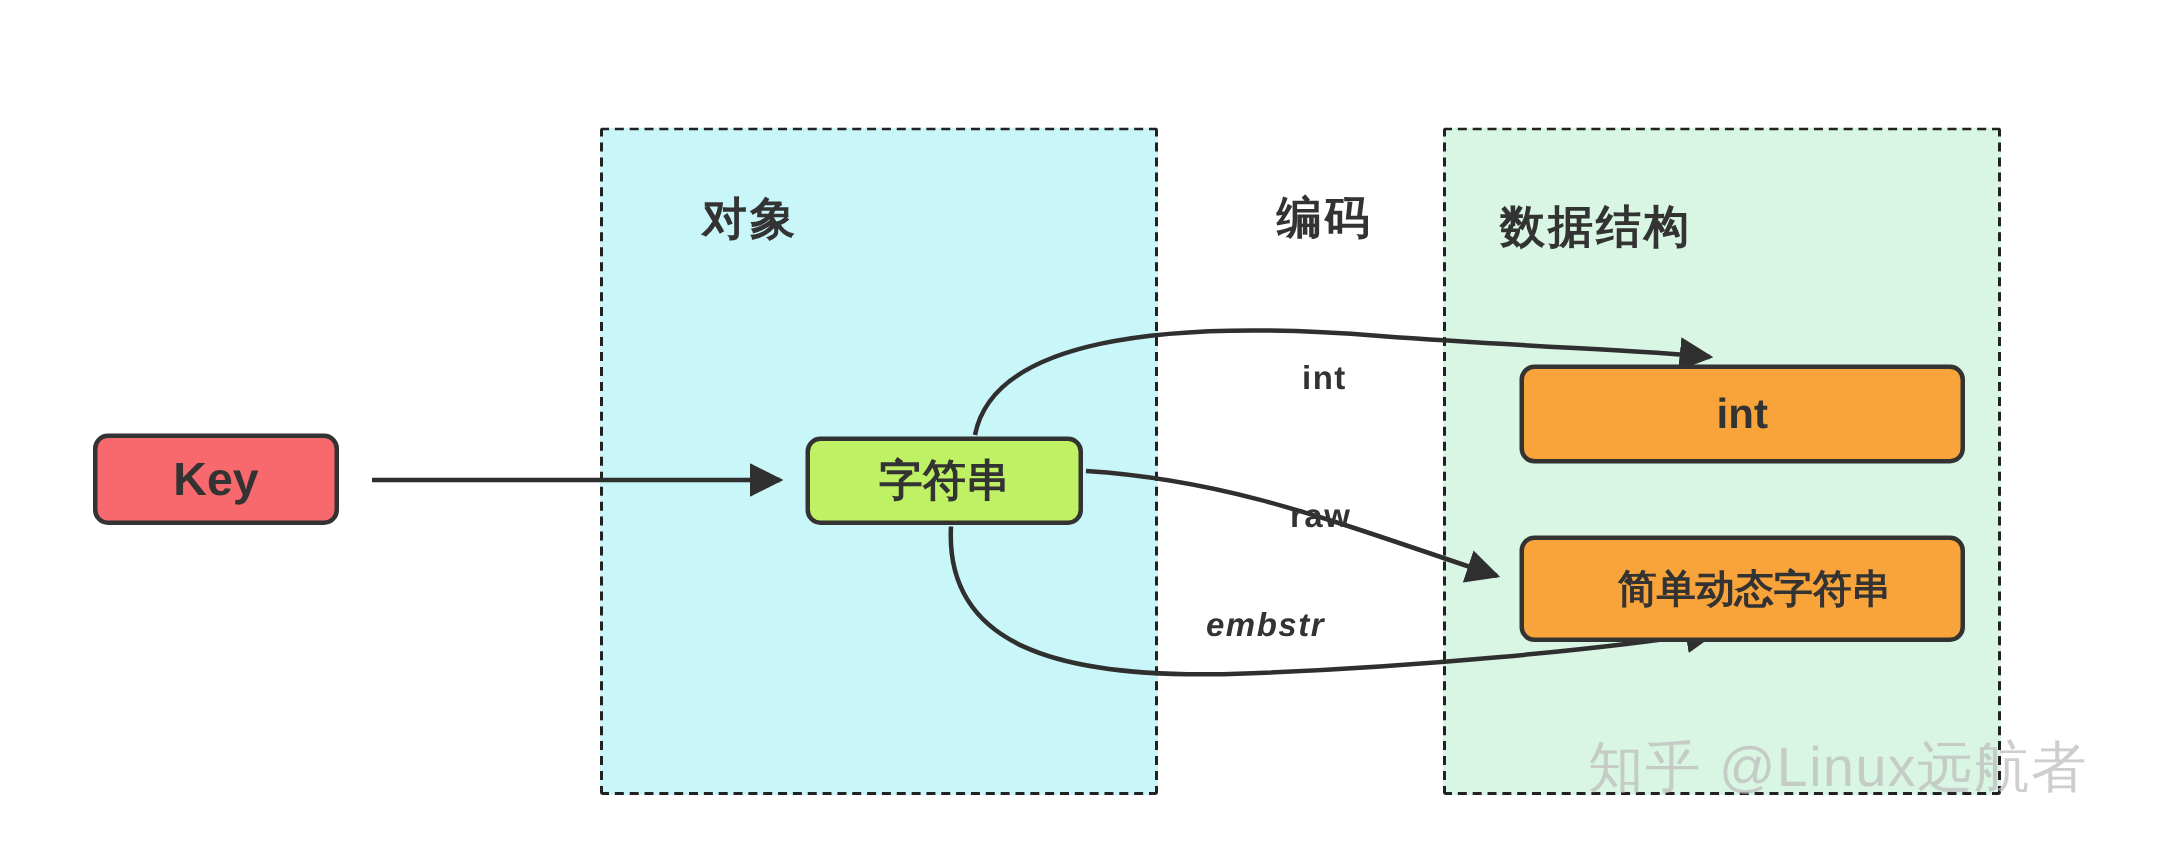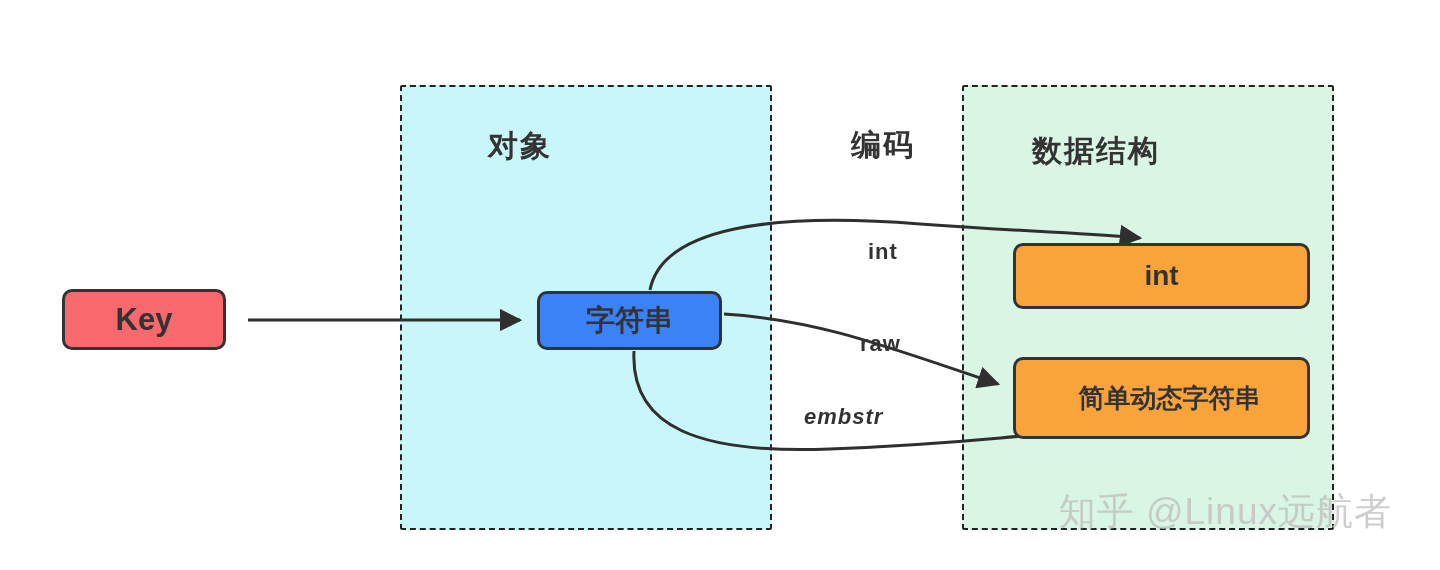--- a/index.html
+++ b/index.html
@@ -17,51 +17,51 @@
   .panel-object { left: 400px; background: #c9f6f8; }
   .panel-structure { left: 962px; background: #d9f5e3; }
 
   .panel-title {
     position: absolute;
     font-size: 30px;
     font-weight: bold;
     color: #333;
     letter-spacing: 2px;
   }
-  .title-object { left: 488px; top: 126px; }
+  .title-object { left: 468px; top: 126px; }
   .title-encoding { left: 851px; top: 113px; margin-top: 12px; }
-  .title-structure { left: 1032px; top: 131px; }
+  .title-structure { left: 1000px; top: 131px; }
 
   .node {
     position: absolute;
     display: flex;
     align-items: center;
     justify-content: center;
     border: 3px solid #333;
     border-radius: 10px;
     font-weight: bold;
     color: #333;
   }
   .node-key {
     left: 62px; top: 289px; width: 164px; height: 61px;
     background: #f8696e;
     font-size: 31px;
   }
   .node-string {
     left: 537px; top: 291px; width: 185px; height: 59px;
-    background: #3b82f6;
+    background: #bef264;
     font-size: 29px;
   }
   .node-int {
     left: 1013px; top: 243px; width: 297px; height: 66px;
     background: #f9a43b;
     font-size: 28px;
   }
   .node-sds {
-    left: 1013px; top: 357px; width: 297px; height: 82px;
+    left: 1013px; top: 357px; width: 297px; height: 71px;
     background: #f9a43b;
     font-size: 26px;
     padding-left: 16px;
   }
 
   .edge-label {
     position: absolute;
     font-size: 22px;
     font-weight: bold;
     color: #333;

